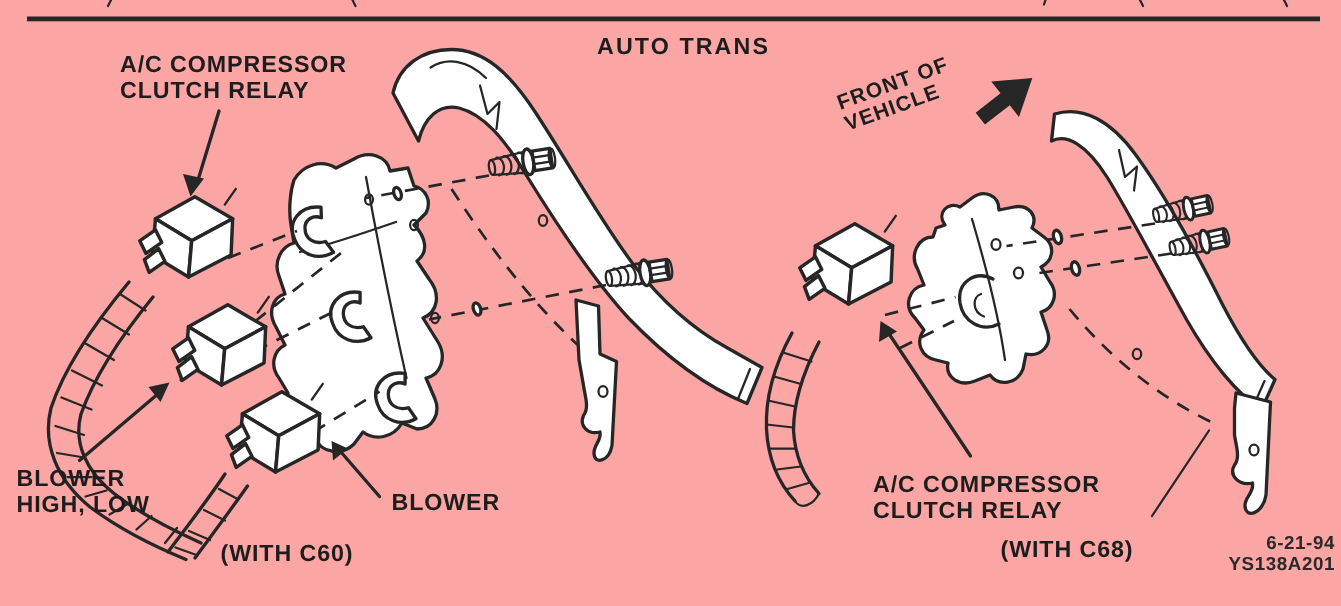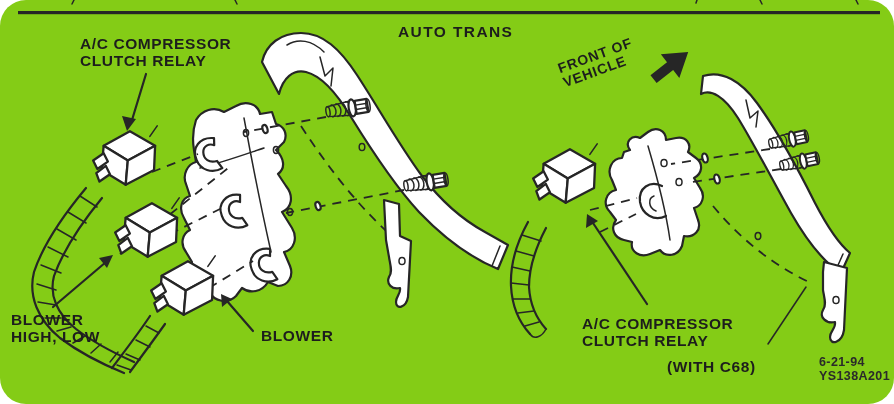--- a/index.html
+++ b/index.html
@@ -1,39 +1,39 @@
 <!DOCTYPE html>
 <html><head>
 <meta charset="utf-8">
 <style>
   html,body { margin:0; padding:0; background:#ffffff; }
   .canvas {
-    position:relative; width:894px; height:404px; background:#84cc16;
-    overflow:hidden; font-family:"Liberation Sans", sans-serif;border-radius:26px;
+    position:relative; width:894px; height:404px; background:#fca5a5;
+    overflow:hidden; font-family:"Liberation Sans", sans-serif;
   }
   svg.art { position:absolute; left:0; top:0; }
   svg .ink  { stroke:#262626; fill:none; stroke-width:2.2; stroke-linecap:round; stroke-linejoin:round; }
   svg .thin { stroke:#262626; fill:none; stroke-width:1.5; stroke-linecap:round; stroke-linejoin:round; }
   svg .fillw{ stroke:#262626; fill:#ffffff; stroke-width:2.2; stroke-linejoin:round; }
   svg .dash { stroke:#262626; fill:none; stroke-width:1.8; stroke-dasharray:9 7; stroke-linecap:butt; }
   svg .solid{ fill:#262626; stroke:none; }
   .lbl {
     position:absolute; font-weight:700; color:#1d1d1d;
     font-size:15.5px; line-height:16.5px; letter-spacing:0.6px; white-space:nowrap;
   }
   .lbl span { display:block; }
   .heading { letter-spacing:1.4px; }
   .front-label {
     position:absolute; left:556px; top:62px; transform:rotate(-20deg);
     transform-origin:left top; font-weight:700; color:#1d1d1d;
     font-size:14px; line-height:15px; letter-spacing:0.8px; white-space:nowrap;
   }
   .front-label span { display:block; }
   .footer-block {
-    position:absolute; right:4px; top:355px; 
+    position:absolute; right:4px; top:355px; text-align:right;
     font-weight:700; color:#2a2a2a; font-size:12.5px; line-height:14px; letter-spacing:0.4px;
   }
   .footer-block span { display:block; }
 </style>
 </head>
 <body>
 
 <div class="canvas">
 
   <svg class="art" width="894" height="404" viewBox="0 0 894 404">
@@ -215,20 +215,21 @@
 
   <div class="lbl" style="left:11px; top:312px;">
     <span>BLOWER</span>
     <span>HIGH, LOW</span>
   </div>
 
   <div class="lbl" style="left:261px; top:328px;">
     <span>BLOWER</span>
   </div>
 
+  <div class="lbl" style="left:147px; top:362px;">(WITH C60)</div>
 
   <div class="front-label">
     <span>FRONT OF</span>
     <span>VEHICLE</span>
   </div>
 
   <div class="lbl" style="left:582px; top:316px;">
     <span>A/C COMPRESSOR</span>
     <span>CLUTCH RELAY</span>
   </div>

